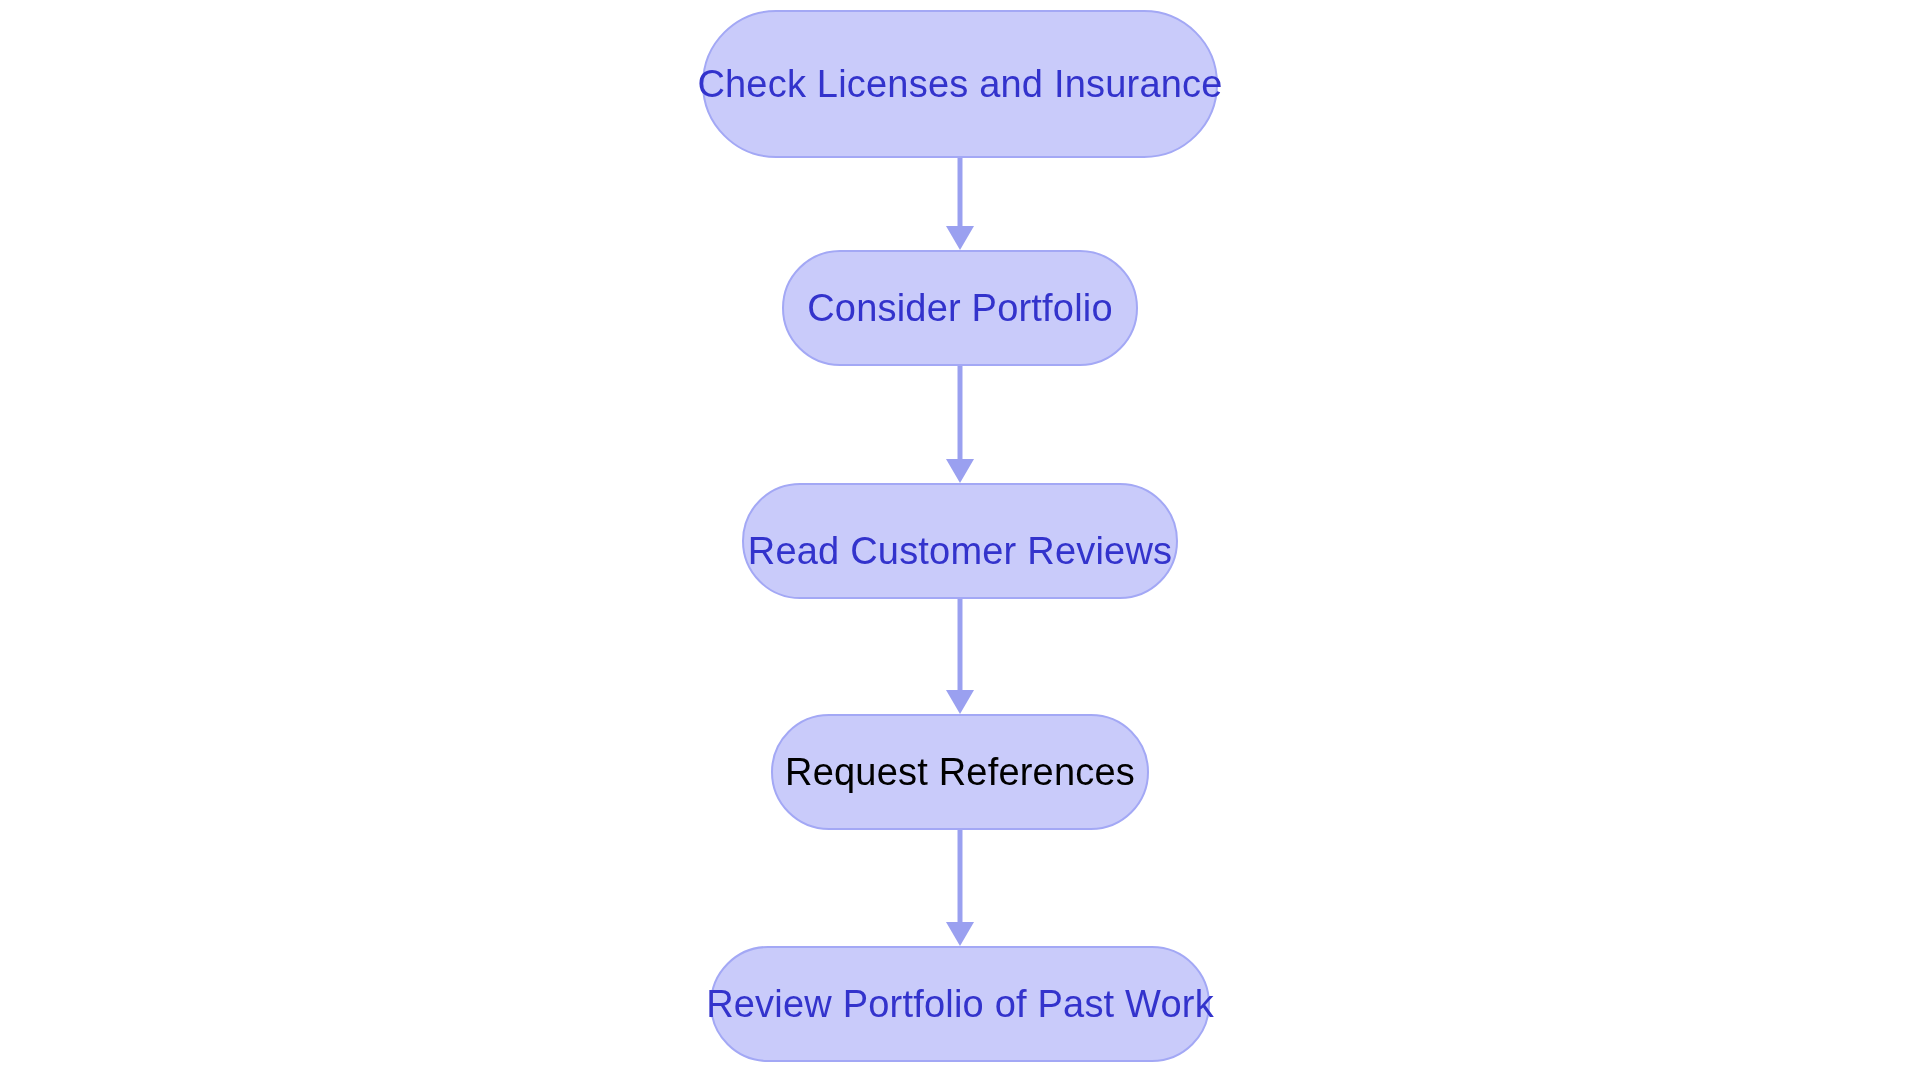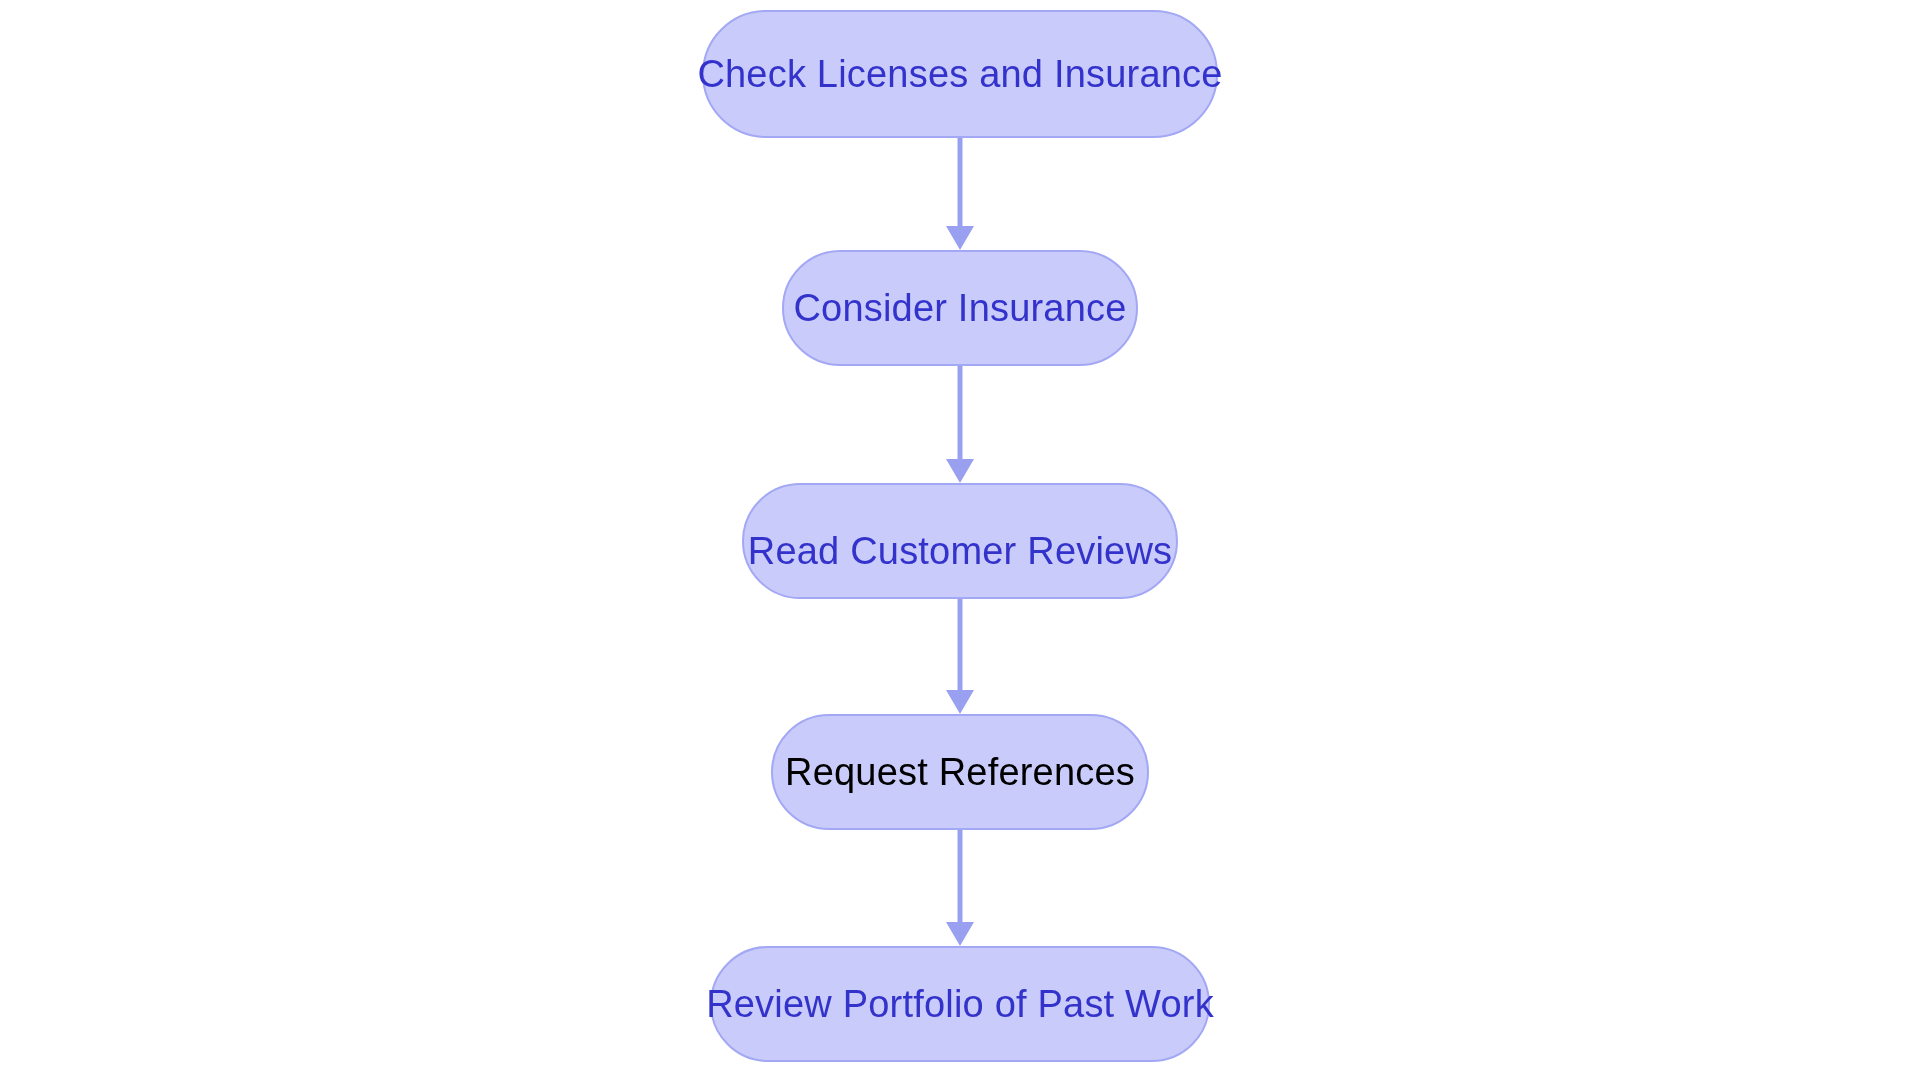--- a/index.html
+++ b/index.html
@@ -96,26 +96,26 @@
     </svg>
   </div>
 
   <div class="edge" id="edge-4" style="top: 830px; height: 116px;">
     <svg viewBox="0 0 40 116" preserveAspectRatio="none" aria-hidden="true">
       <line x1="20" y1="0" x2="20" y2="96" stroke="#9aa0f0" stroke-width="5"></line>
       <polygon points="6,92 34,92 20,116" fill="#9aa0f0"></polygon>
     </svg>
   </div>
 
-  <div class="node" id="node-1" style="width: 516px; height: 128px; top: 10px; background: rgb(201, 203, 250); border-color: rgb(163, 168, 245);">
+  <div class="node" id="node-1" style="width: 516px; height: 148px; top: 10px; background: rgb(201, 203, 250); border-color: rgb(163, 168, 245);">
     <span class="node-label" style="color: rgb(51, 51, 204);">Check Licenses and Insurance</span>
   </div>
 
   <div class="node" id="node-2" style="width: 356px; height: 116px; top: 250px; background: rgb(201, 203, 250); border-color: rgb(163, 168, 245);">
-    <span class="node-label" style="color: rgb(51, 51, 204);">Consider Insurance</span>
+    <span class="node-label" style="color: rgb(51, 51, 204);">Consider Portfolio</span>
   </div>
 
   <div class="node" id="node-3" style="width: 436px; height: 116px; top: 483px; background: rgb(201, 203, 250); border-color: rgb(163, 168, 245);">
     <span class="node-label" style="color: rgb(51, 51, 204); margin-top: 20px;">Read Customer Reviews</span>
   </div>
 
   <div class="node" id="node-4" style="width: 378px; height: 116px; top: 714px; background: rgb(201, 203, 250); border-color: rgb(163, 168, 245);">
     <span class="node-label" style="color: #000000;">Request References</span>
   </div>
 

